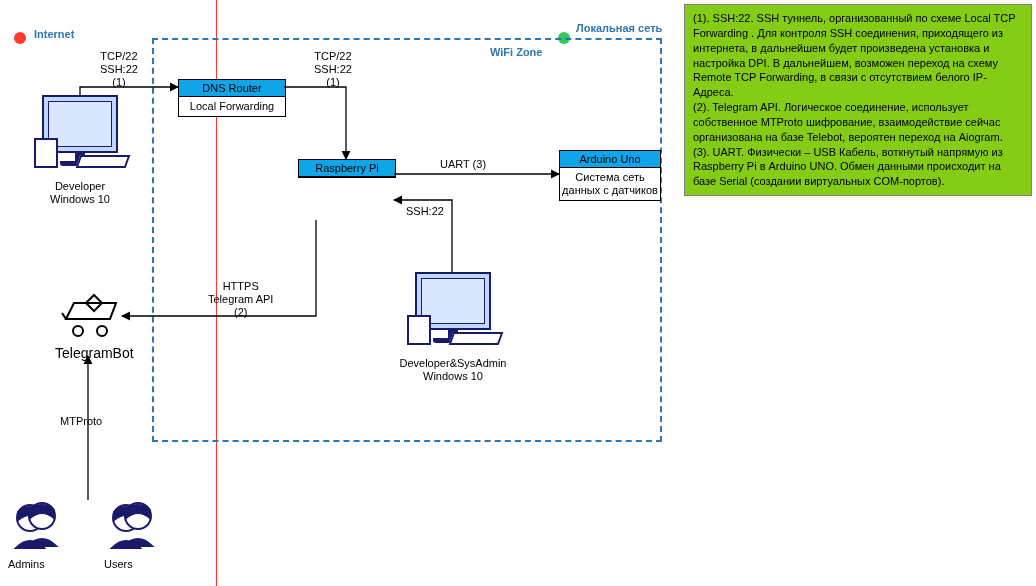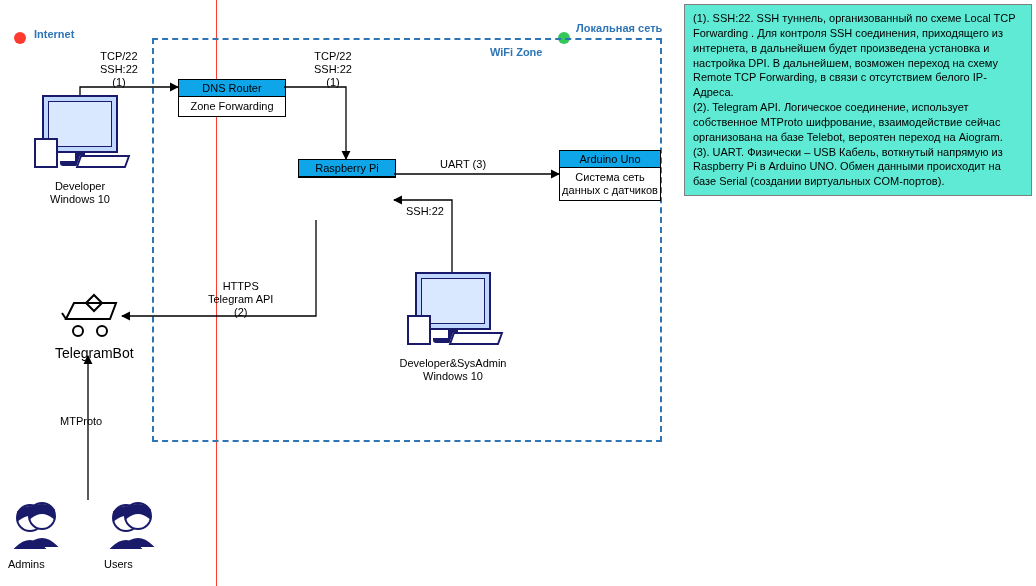--- a/index.html
+++ b/index.html
@@ -40,41 +40,41 @@
   .pc .cap{text-align:center;margin-top:14px;font-size:11px;line-height:1.2;}
   
   .bot{position:absolute;width:70px;text-align:center;}
   .bot svg{width:60px;height:48px;}
   .bot .cap{font-size:14px;margin-top:2px;}
   
   .usr{position:absolute;width:70px;text-align:left;}
   .usr svg{width:58px;height:54px;}
   .usr .cap{font-size:11px;margin-top:2px;}
   
-  .legend{position:absolute;border:1px solid #808080;background:#5eead4;
+  .legend{position:absolute;border:1px solid #808080;background:#84cc16;
           font-size:11px;line-height:1.35;padding:6px 8px;}
 </style>
 </head>
 <body>
 <div class="stage">
 
   <span class="dot red" style="left:14px; top:32px;"></span>
   <div class="zone-title" style="left:34px; top:28px;">Internet</div>
 
   <span class="dot green" style="left:558px; top:32px;"></span>
   <div class="zone-title" style="left:576px; top:22px; line-height:1.1;">Локальная сеть</div>
 
   <div class="divider" style="left:216px; top:0; height:586px;"></div>
 
   <div class="zone" style="left:152px; top:38px; width:506px; height:400px;"></div>
   <div class="zone-title" style="left:490px; top:46px;">WiFi Zone</div>
 
   <div class="node" style="left:178px; top:79px; width:106px;">
     <div class="hdr">DNS Router</div>
-    <div class="body">Zone Forwarding</div>
+    <div class="body">Local Forwarding</div>
   </div>
 
   <div class="node" style="left:298px; top:159px; width:96px;">
     <div class="hdr">Raspberry Pi</div>
   </div>
 
   <div class="node" style="left:559px; top:150px; width:100px;">
     <div class="hdr">Arduino Uno</div>
     <div class="body">Система сеть данных с датчиков</div>
   </div>

